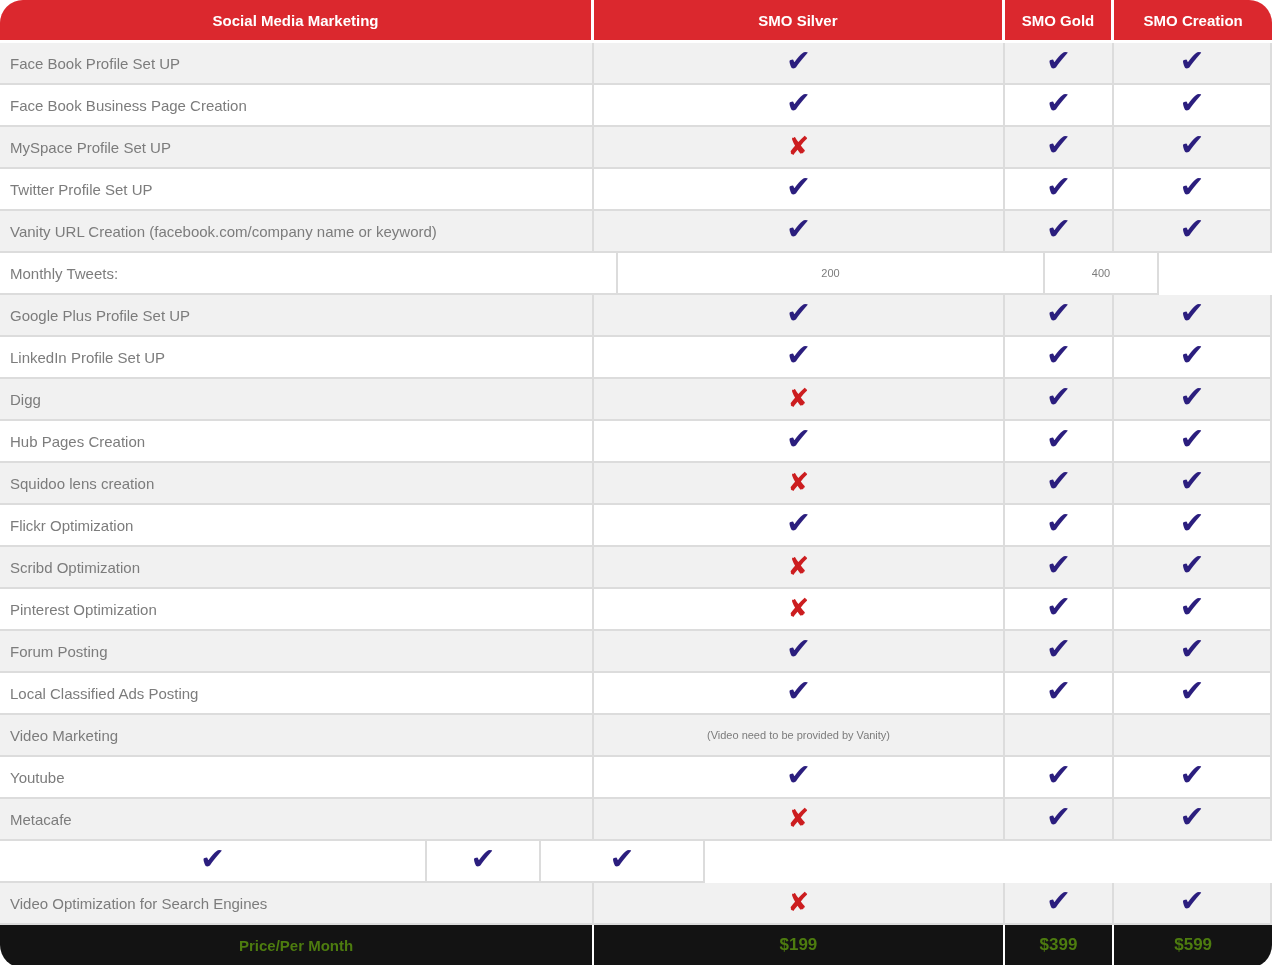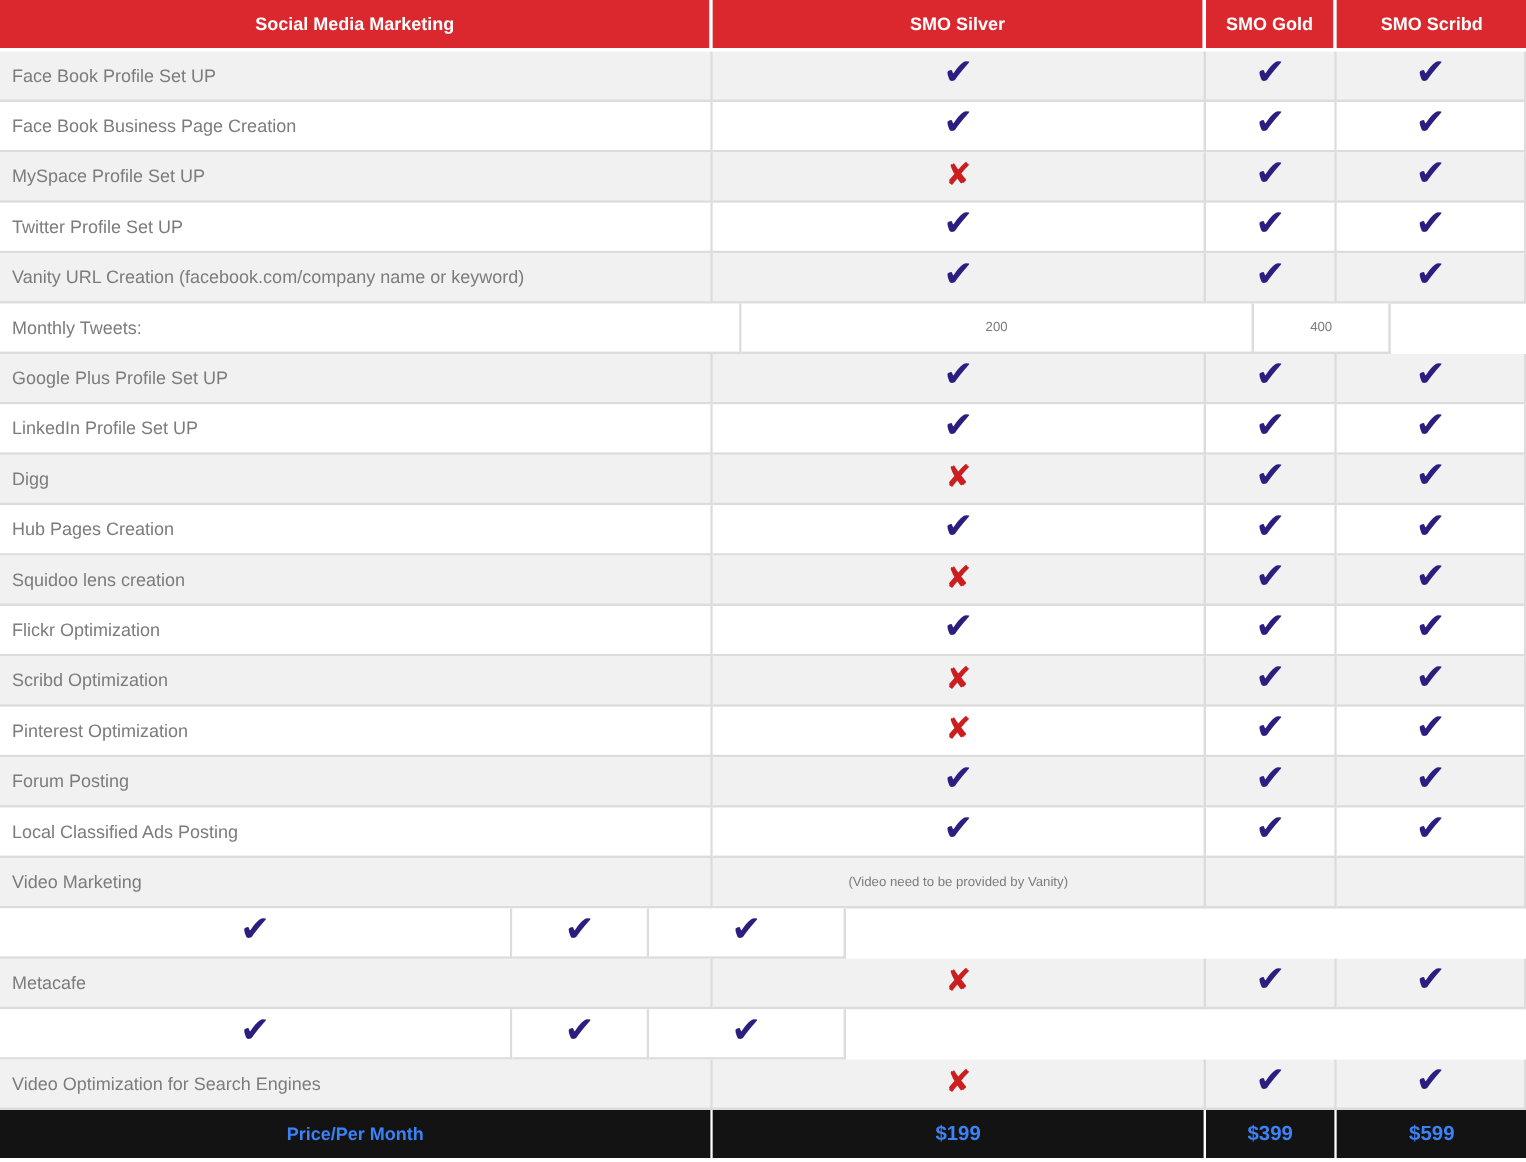--- a/index.html
+++ b/index.html
@@ -2,20 +2,21 @@
 <html style="--header_bg: #DB282E; --footer_bg: #131313; --check: #2B1E7E; --cross: #CC1D1F; --stripe: #F1F1F1; --text: #7C7C7C; --border: #DCDCDC;"><head>
 <meta charset="utf-8">
 <style>
   html,body { margin:0; padding:0; background:#ffffff; }
   .table-wrap {
     width:1272px; height:968px;
     box-sizing:border-box;
     font-family:"Liberation Sans", sans-serif;
     background:#ffffff;
     overflow:hidden;
+    border-radius:23px;
   }
   .row { display:flex; width:1272px; }
   .cell {
     box-sizing:border-box;
     display:flex; align-items:center;
     overflow:hidden; white-space:nowrap;
   }
   .col-label   { width:618px; }
   .col-silver  { width:427px; }
   .col-gold    { width:114px; }
@@ -55,37 +56,37 @@
     color:var(--cross);
     font-family:"DejaVu Sans", sans-serif;
     font-size:26px; line-height:1;
     transform:translateY(-1px);
   }
   .cell-text { font-size:11px; color:var(--text); }
 
   
   .row.footer .cell {
     height:40px; background:var(--footer_bg);
-    color:#3b82f6; justify-content:center;
+    color:#4d7c0f; justify-content:center;
     border-right:2px solid #ffffff;
   }
   .row.footer .col-diamond { border-right:none; }
   .footer-label { font-weight:bold; font-size:15px; }
   .price { font-size:17px;font-weight:bold; }
 </style>
 </head>
 <body>
 
 <div class="table-wrap">
 
   <div class="row header">
     <div class="cell col-label">Social Media Marketing</div>
     <div class="cell col-silver">SMO Silver</div>
     <div class="cell col-gold">SMO Gold</div>
-    <div class="cell col-diamond">SMO Scribd</div>
+    <div class="cell col-diamond">SMO Creation</div>
   </div>
 
   <div id="table-body">
       <div class="row body striped">
         <div class="cell col-label">Face Book Profile Set UP</div>
         <div class="cell col-silver">
           <span class="check">✔</span>
         </div>
         <div class="cell col-gold">
           <span class="check">✔</span>
@@ -277,20 +278,21 @@
           <span class="cell-text">(Video need to be provided by Vanity)</span>
         </div>
         <div class="cell col-gold">
           <span class="cell-text"></span>
         </div>
         <div class="cell col-diamond">
           <span class="cell-text"></span>
         </div>
       </div>
       <div class="row body plain">
+        <div class="cell col-label">Youtube</div>
         <div class="cell col-silver">
           <span class="check">✔</span>
         </div>
         <div class="cell col-gold">
           <span class="check">✔</span>
         </div>
         <div class="cell col-diamond">
           <span class="check">✔</span>
         </div>
       </div>

